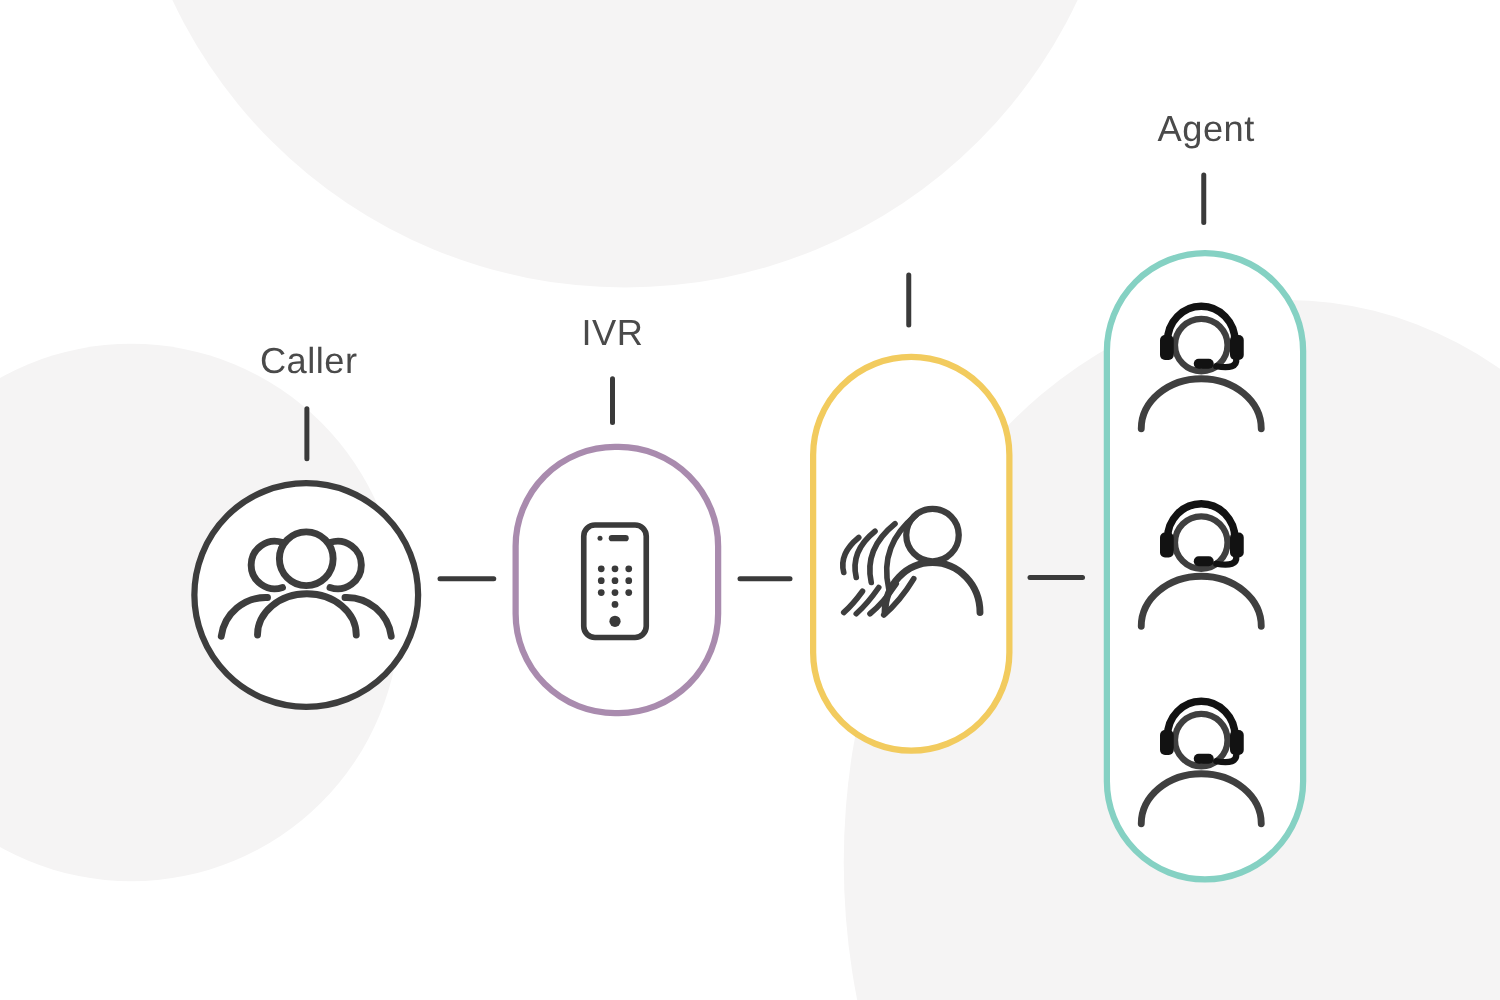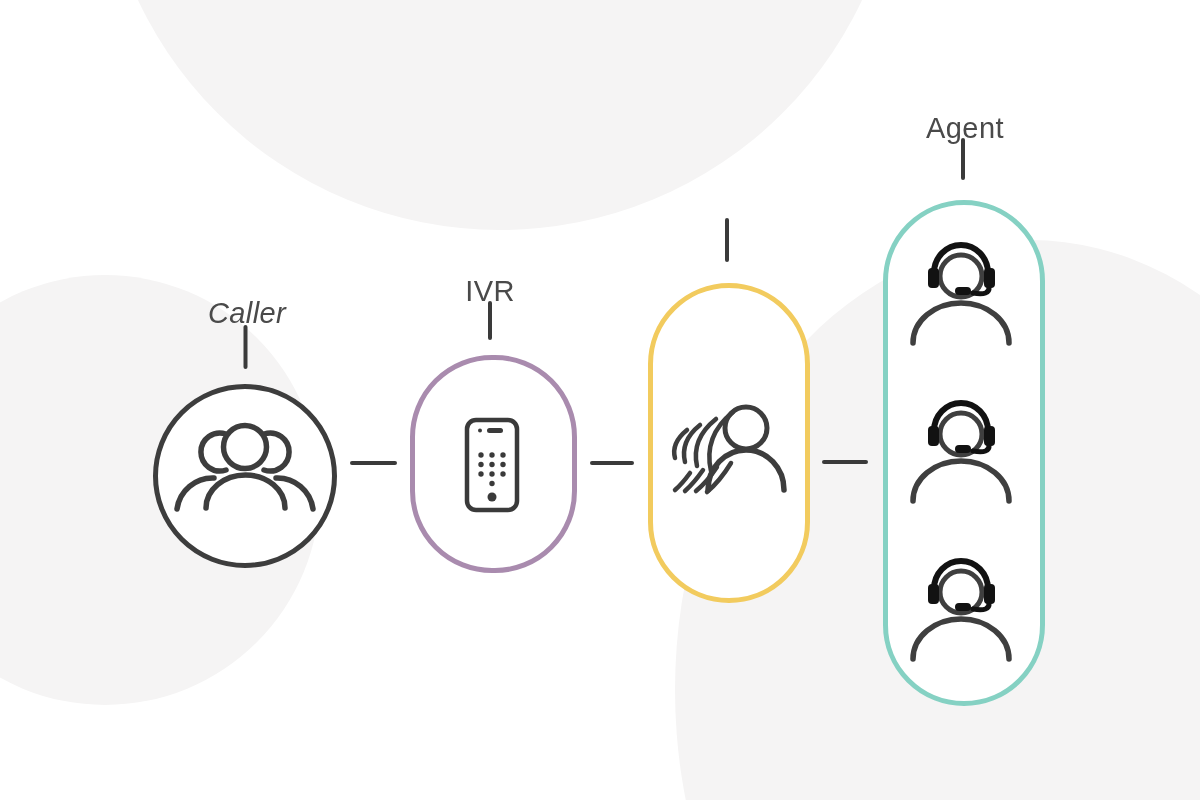--- a/index.html
+++ b/index.html
@@ -44,23 +44,22 @@
   .node-label{
     position:absolute;
     width:160px;
     text-align:center;
     font-size:29px;
     line-height:30px;
     font-weight:400;
     letter-spacing:0.4px;
     color:#4a4a4a;
     z-index:3;
-    margin-top:24px;
   }
-  .label-caller{left:167px; top:274px;font-style:italic;}
+  .label-caller{left:167px; top:274px;}
   .label-ivr   {left:410px; top:252px;}
   .label-acd   {left:649px; top:176px;}
   .label-agent {left:885px; top:89px;}
 
   .icon-layer{
     position:absolute;
     left:0;top:0;
     z-index:2;
   }
 </style>

